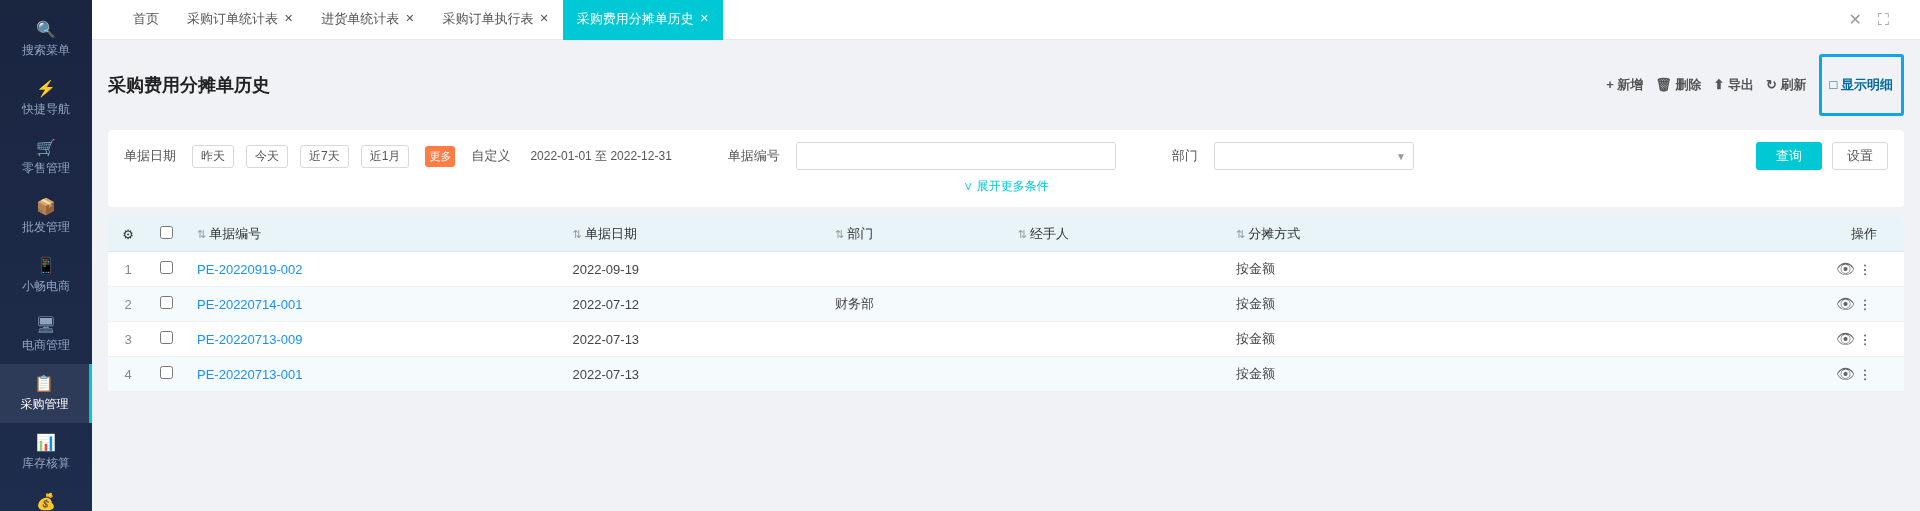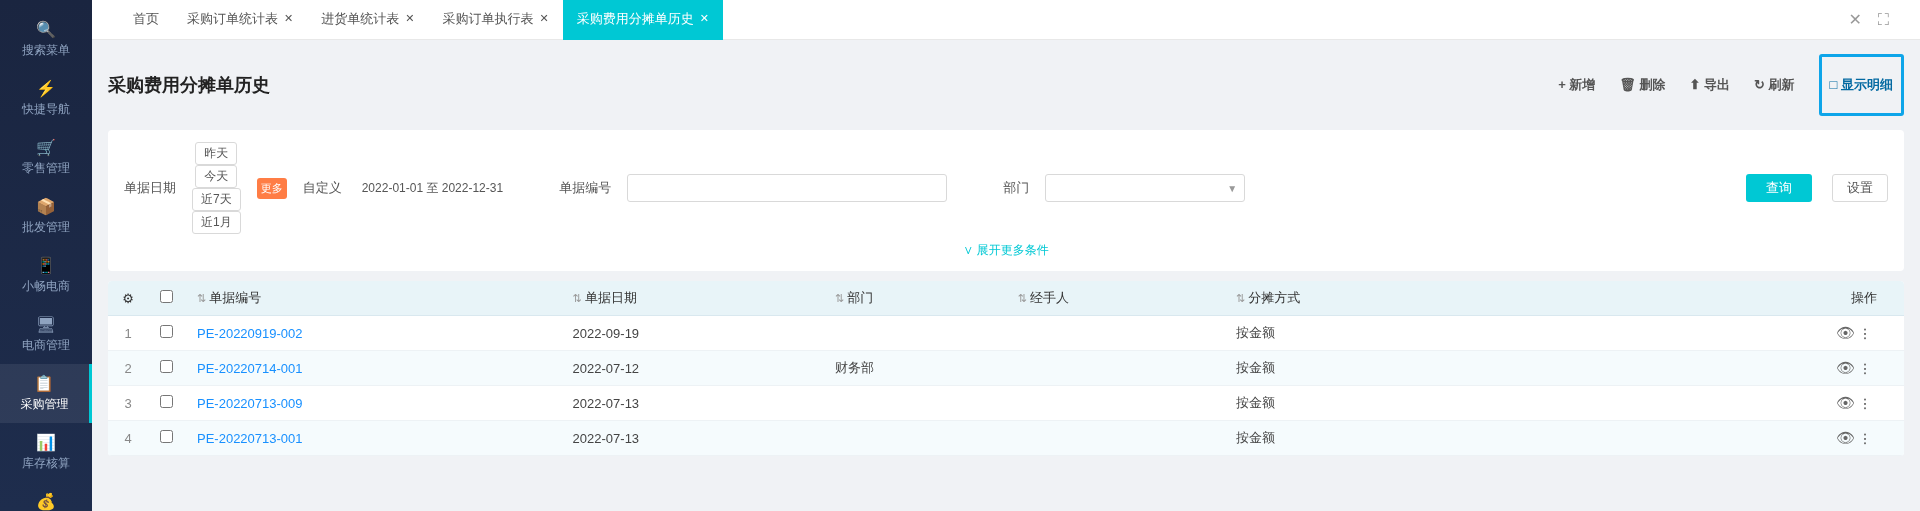--- a/index.html
+++ b/index.html
@@ -94,21 +94,21 @@
       font-weight: bold;
       color: #222;
       margin-bottom: 14px;
       display: flex;
       align-items: center;
       justify-content: space-between;
     }
     .toolbar-right {
       display: flex;
       align-items: center;
-      gap: 24px;
+      gap: 12px;
       font-size: 13px;
     }
     .toolbar-btn {
       display: flex;
       align-items: center;
       gap: 3px;
       color: #555;
       cursor: pointer;
     }
     .show-cols {
@@ -135,23 +135,21 @@
       gap: 16px;
       margin-bottom: 8px;
     }
     .filter-label {
       color: #555;
       font-size: 13px;
       white-space: nowrap;
     }
     .filter-date-btns {
       display: flex;
-      align-items: center;
-      gap: 0;
-      flex-direction: column;
+      gap: 12px;
     }
     .date-btn {
       padding: 2px 8px;
       border: 1px solid #d9d9d9;
       border-radius: 3px;
       font-size: 12px;
       color: #555;
       cursor: pointer;
       background: #fff;
     }
@@ -308,21 +306,21 @@
       background: #ff7d45;
       color: #fff;
       font-size: 11px;
       padding: 3px 4px;
       border-radius: 3px;
       cursor: pointer;
     }
     .filter-row-btns {
       margin-left: auto;
       display: flex;
-      gap: 20px;
+      gap: 10px;
     }
   </style>
 </head>
 <body>
 
 <nav class="sidebar">
 
 <div class="sidebar-item">
       <span class="icon">🔍</span>
       <span>搜索菜单</span>

